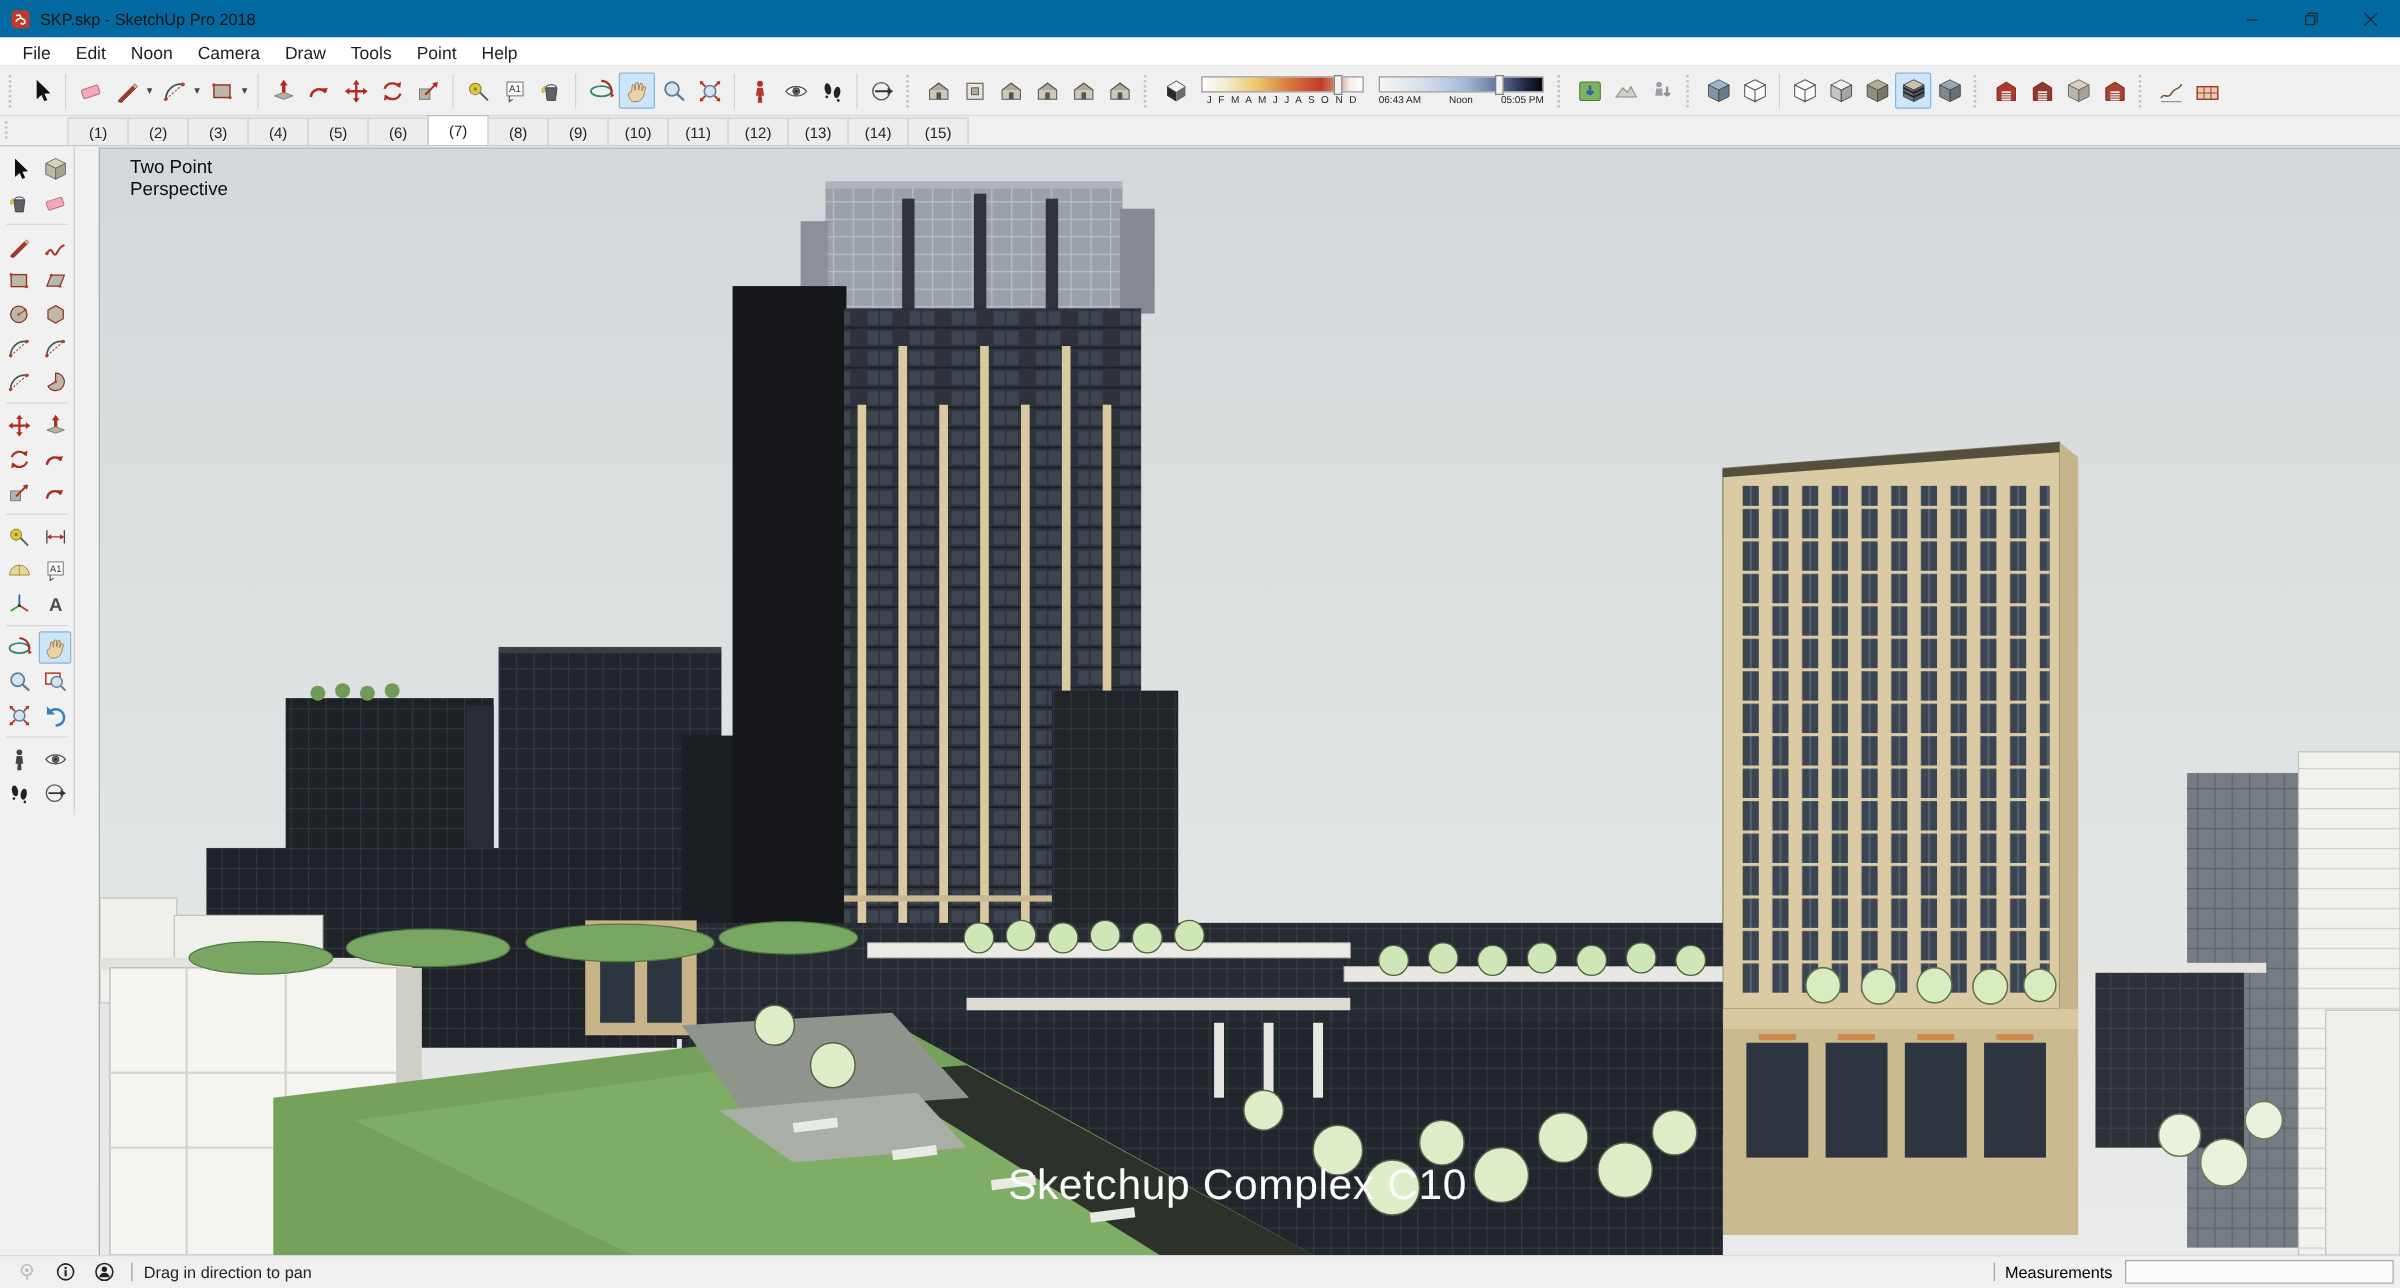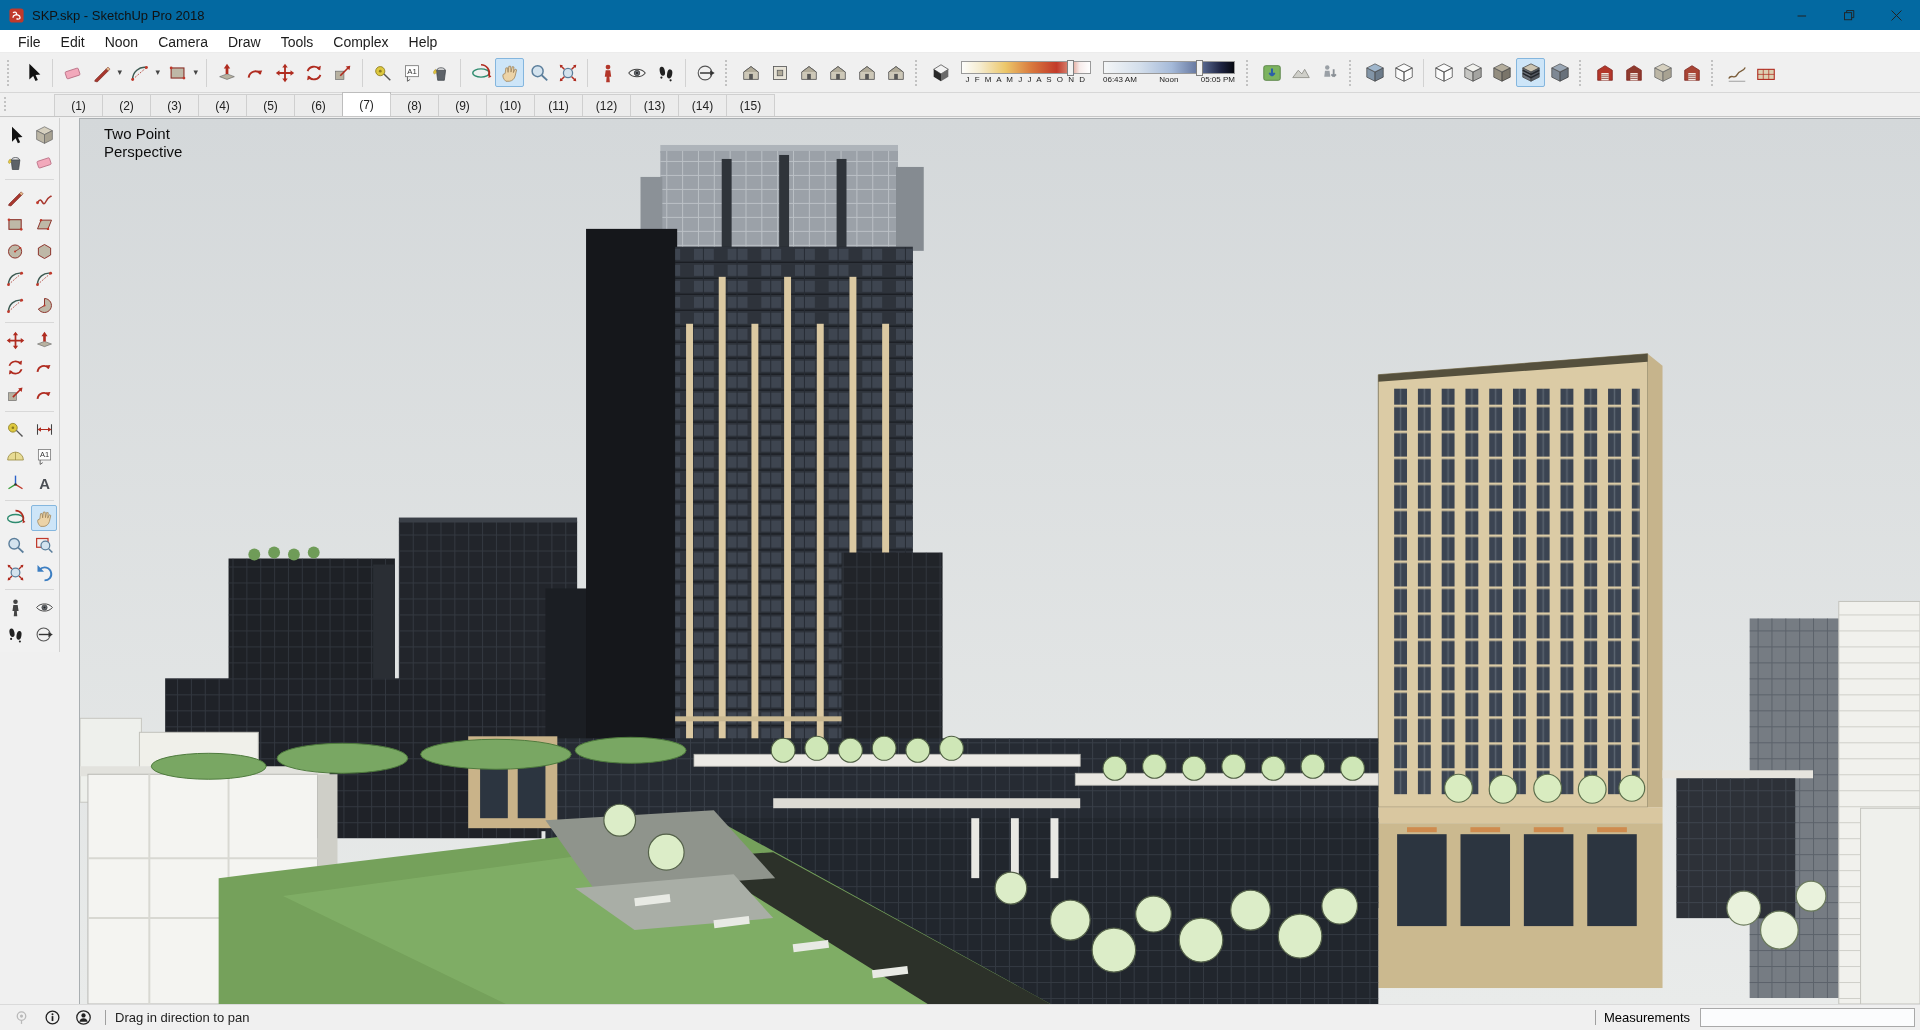--- a/index.html
+++ b/index.html
@@ -328,21 +328,21 @@
   </div>
 </div>
 
 <div class="menubar" id="menubar">
     <span class="menu-item">File</span>
     <span class="menu-item">Edit</span>
     <span class="menu-item">Noon</span>
     <span class="menu-item">Camera</span>
     <span class="menu-item">Draw</span>
     <span class="menu-item">Tools</span>
-    <span class="menu-item">Complex</span>
+    <span class="menu-item">Point</span>
     <span class="menu-item">Help</span>
   </div>
 
 <div class="toolbar" id="toolbar">
     <span class="tgrip"></span>
     <span class="ticon">
       <svg>
         <use href="#s-cursor"></use>
       </svg>
     </span>
@@ -1023,20 +1023,21 @@
           <circle cx="1084" cy="796" r="18"></circle>
         <circle cx="1132" cy="822" r="22"></circle>
           <circle cx="1182" cy="792" r="20"></circle>
           <circle cx="1232" cy="818" r="22"></circle>
           <circle cx="1272" cy="788" r="18"></circle>
       </g>
     </g>
   </svg>
 
   <div class="camera-label">Two Point Perspective</div>
+  <div class="watermark">Sketchup Complex C10</div>
 </div>
 
 <div class="statusbar">
   <span class="sicon">
       <svg>
         <use href="#s-geoloc"></use>
       </svg>
     </span>
   <span class="sicon">
       <svg>

